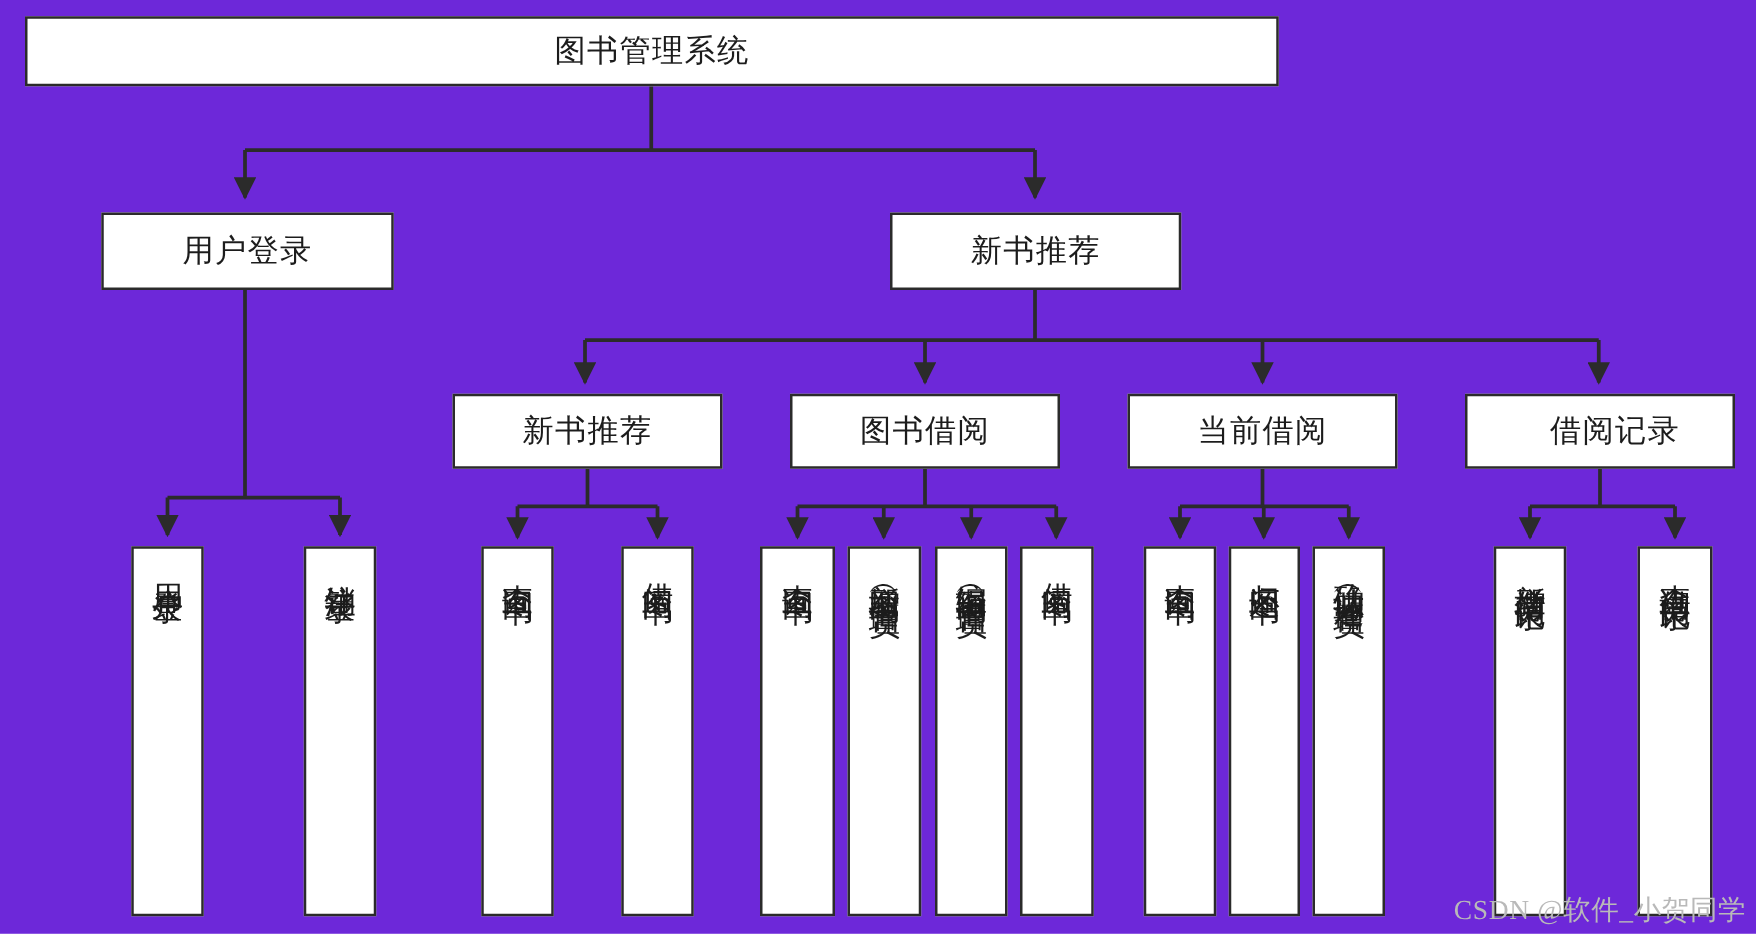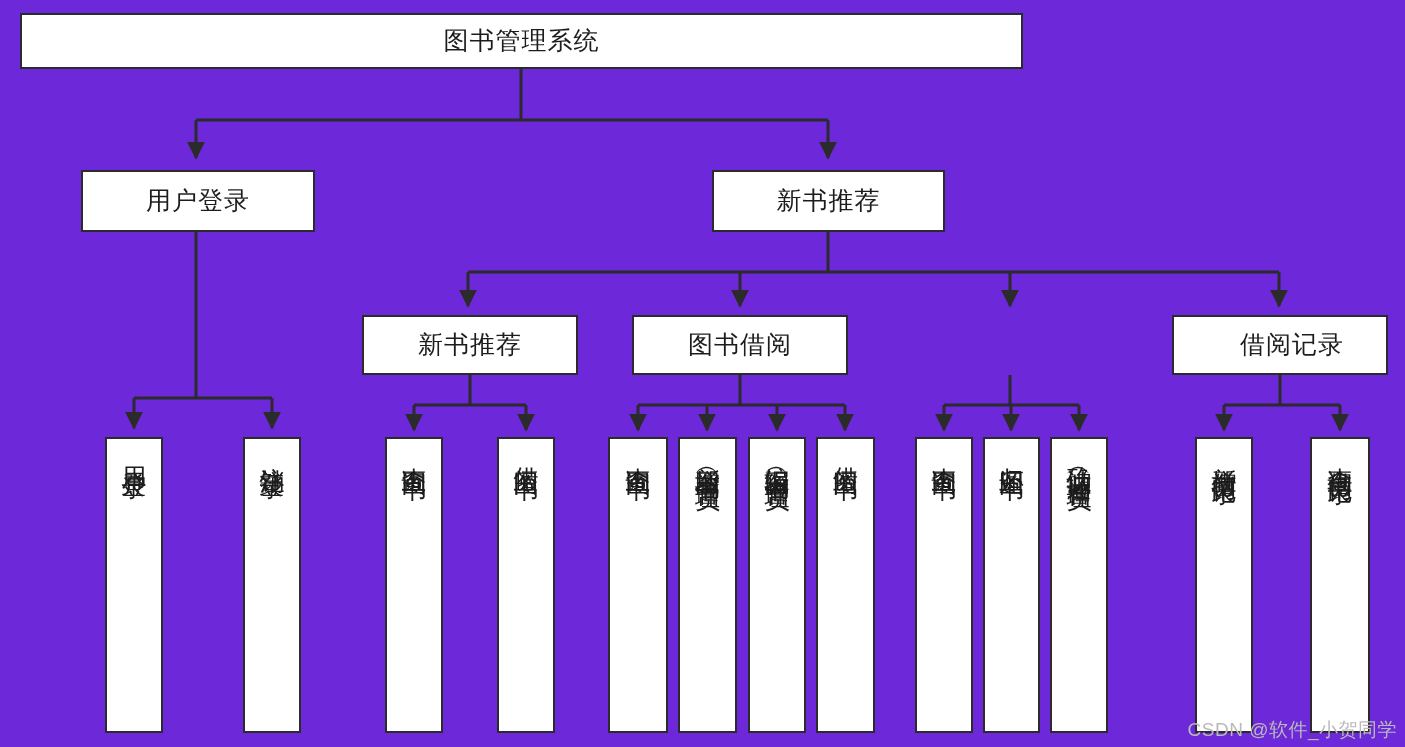--- a/index.html
+++ b/index.html
@@ -62,25 +62,25 @@
     writing-mode: vertical-rl;
     text-orientation: upright;
     font-size: 25px;
     letter-spacing: 3px;
     line-height: 1;
   }
   .watermark {
     position: absolute;
     right: 8px;
     bottom: 4px;
-    font-size: 19px;
+    font-size: 22px;
     color: #b9b9b9;
     letter-spacing: 0.5px;
     white-space: nowrap;
-    font-family: Liberation Sans, sans-serif;
+    font-family: Liberation Serif, serif;
   }
 </style>
 </head>
 <body>
 
 <div id="diagram-root">
 
   <svg class="edges" viewBox="0 0 1405 747" xmlns="http://www.w3.org/2000/svg">
     <defs>
       <marker id="arrow" viewBox="0 0 10 10" refX="9" refY="5" markerWidth="6" markerHeight="6" orient="auto-start-reverse">
@@ -142,20 +142,23 @@
   <div class="node horiz" style="left:712px; top:170px; width:233px; height:62px;">
     <span class="label">新书推荐</span>
   </div>
 
   <div class="node horiz" style="left:632px; top:315px; width:216px; height:60px;">
     <span class="label">图书借阅</span>
   </div>
   <div class="node horiz" style="left:362px; top:315px; width:216px; height:60px;">
     <span class="label">新书推荐</span>
   </div>
+  <div class="node horiz" style="left:902px; top:315px; width:216px; height:60px;">
+    <span class="label">当前借阅</span>
+  </div>
   <div class="node horiz" style="left:1172px; top:315px; width:216px; height:60px;padding-left:24px;">
     <span class="label">借阅记录</span>
   </div>
 
   <div class="node vert" style="left:105px; top:437px; width:58px; height:296px;">
     <span class="label">用户登录</span>
   </div>
   <div class="node vert" style="left:243px; top:437px; width:58px; height:296px;">
     <span class="label">注销登录</span>
   </div>

